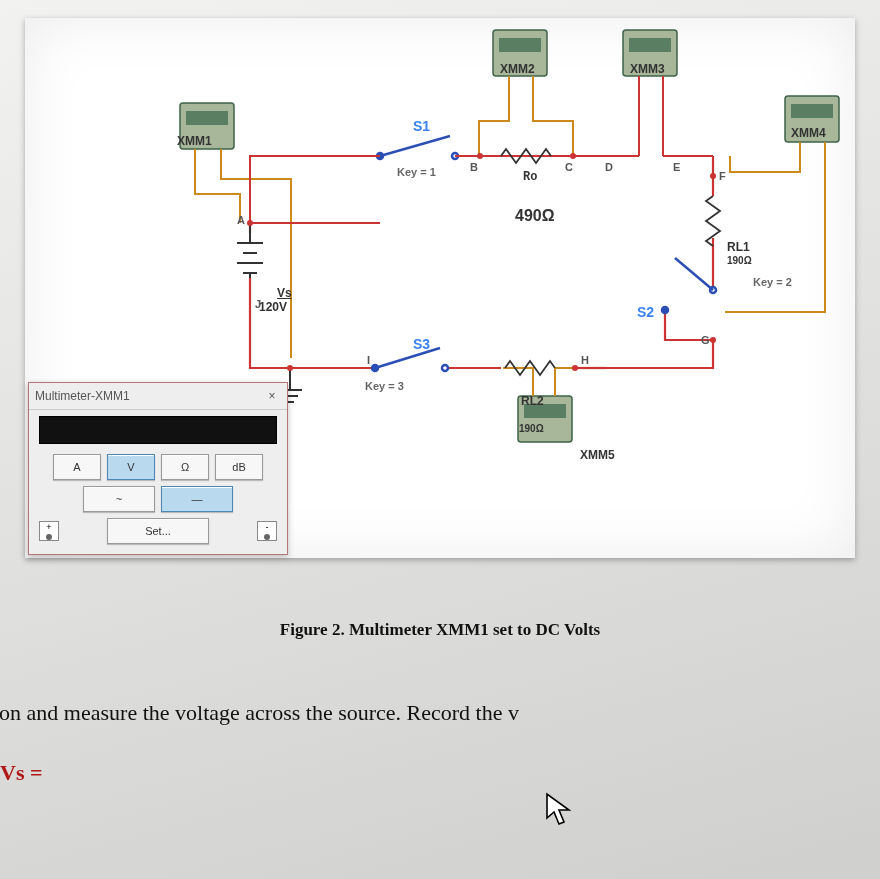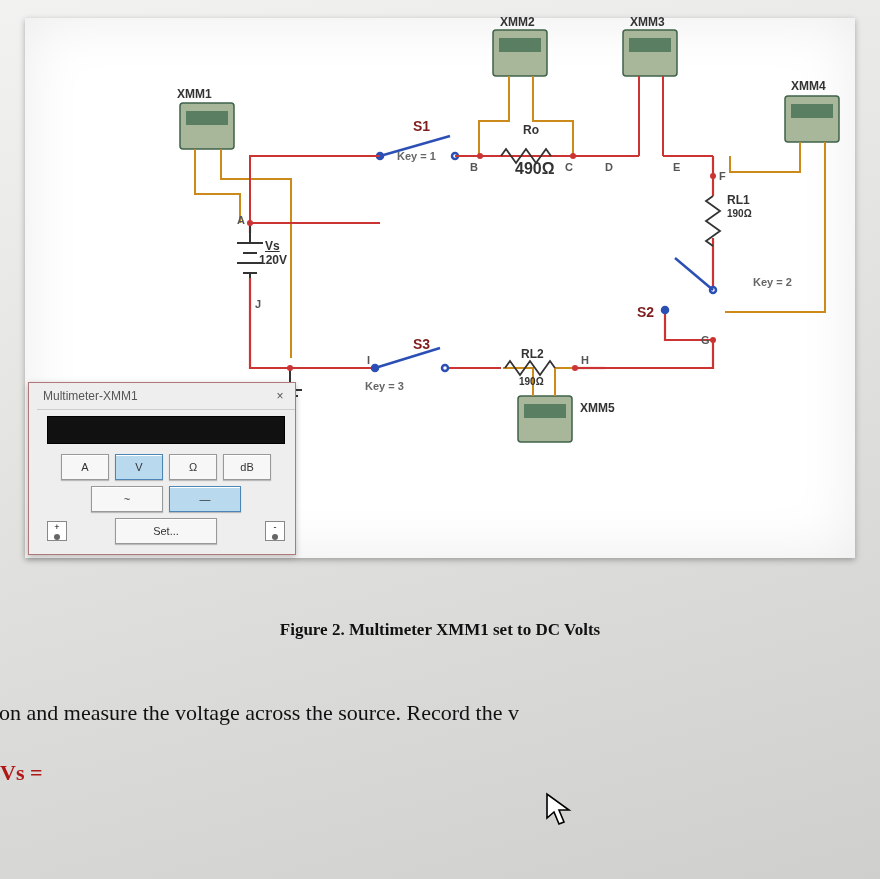--- a/index.html
+++ b/index.html
@@ -1,24 +1,24 @@
 <!DOCTYPE html>
 <html><head>
 <meta charset="utf-8">
 <style>
   body { font-family: Arial, sans-serif; margin:0; background:#e4e4e4; }
   .sheet { width:880px; height:879px; position:relative; background:linear-gradient(165deg,#f2f2f0,#cfcfcd); overflow:hidden; }
   .schematic { position:absolute; left:25px; top:18px; width:830px; height:540px; background:#fff; box-shadow:0 2px 6px rgba(0,0,0,.3), inset 0 0 60px rgba(0,0,0,.08); }
   .node-label { position:absolute; font-size:11px; color:#555; font-weight:bold; }
-  .comp-label { position:absolute; font-size:12px; color:#333; font-weight:bold; text-align:right; line-height:1.1; }
-  .sw-label   { position:absolute; font-size:14px; color:#7f1d1d; font-weight:bold; }
+  .comp-label { position:absolute; font-size:12px; color:#333; font-weight:bold; text-align:right; line-height:1.1;margin-top:47px; }
+  .sw-label   { position:absolute; font-size:14px; color:#3b82f6; font-weight:bold; }
   .key-label  { position:absolute; font-size:11px; color:#666; font-weight:bold; }
 
   
-  .mm-dlg { position:absolute; left:28px; top:382px; width:258px; background:#eee; border:1px solid #b07878; box-shadow:0 2px 6px rgba(0,0,0,.25);padding-left:8px; }
+  .mm-dlg { position:absolute; left:28px; top:382px; width:258px; background:#eee; border:1px solid #b07878; box-shadow:0 2px 6px rgba(0,0,0,.25); }
   .mm-title { display:flex; align-items:center; padding:4px 6px; font-size:12px; color:#555; border-bottom:1px solid #ccc; }
   .mm-title .t { flex:1; }
   .mm-close { width:18px; height:18px; display:flex; align-items:center; justify-content:center; font-size:12px; color:#555; cursor:pointer; }
   .mm-body { padding:6px 10px 10px; }
   .mm-display { height:26px; background:#111; border:1px solid #000; margin-bottom:10px; }
   .mm-row { display:flex; gap:6px; margin-bottom:6px; justify-content:center; }
   .mm-btn { width:46px; height:24px; background:#f7f7f7; border:1px solid #999; font-size:11px; display:flex; align-items:center; justify-content:center; color:#333; cursor:pointer; box-shadow:inset 0 1px 0 #fff, 0 1px 1px #bbb; }
   .mm-btn.sel { background:#b9d9ef; border-color:#4b86b4; }
   .mm-wide { width:100px; }
   .mm-foot { display:flex; align-items:center; justify-content:space-between; }
@@ -170,30 +170,30 @@
 
   
   <div class="comp-label" style="left:152px; top:70px;">XMM1</div>
   <div class="comp-label" style="left:475px; top:-2px;">XMM2</div>
   <div class="comp-label" style="left:605px; top:-2px;">XMM3</div>
   <div class="comp-label" style="left:766px; top:62px;">XMM4</div>
   <div class="comp-label" style="left:555px; top:384px;">XMM5</div>
 
   
   <div class="sw-label" style="left:388px; top:100px;">S1</div>
-  <div class="key-label" style="left:328px; top:132px;padding-left:44px;">Key = 1</div>
+  <div class="key-label" style="left:328px; top:148px;padding-left:44px;">Key = 1</div>
   <div class="sw-label" style="left:612px; top:262px;margin-top:24px;">S2</div>
   <div class="key-label" style="left:708px; top:258px;margin-left:20px;">Key = 2</div>
   <div class="sw-label" style="left:388px; top:318px;text-align:center;">S3</div>
   <div class="key-label" style="left:340px; top:362px;">Key = 3</div>
 
   
-  <div class="comp-label" style="left:240px; top:222px;text-decoration:underline;">Vs</div>
+  <div class="comp-label" style="left:252px; top:222px;text-decoration:underline;">Vs</div>
   <div class="comp-label" style="left:234px; top:236px;">120V</div>
-  <div class="comp-label" style="left:498px; top:106px;">Ro</div>
+  <div class="comp-label" style="left:498px; top:106px;font-family:Liberation Mono, monospace;">Ro</div>
   <div class="comp-label" style="left:490px; top:142px; font-size:16px;">490Ω</div>
   <div class="comp-label" style="left:702px; top:176px;">RL1</div>
   <div class="comp-label" style="left:702px; top:190px; font-size:10px;">190Ω</div>
   <div class="comp-label" style="left:496px; top:330px;">RL2</div>
   <div class="comp-label" style="left:494px; top:358px; font-size:10px;">190Ω</div>
 
   
   <div class="node-label" style="left:212px; top:196px;">A</div>
   <div class="node-label" style="left:445px; top:143px;">B</div>
   <div class="node-label" style="left:540px; top:143px;">C</div>

